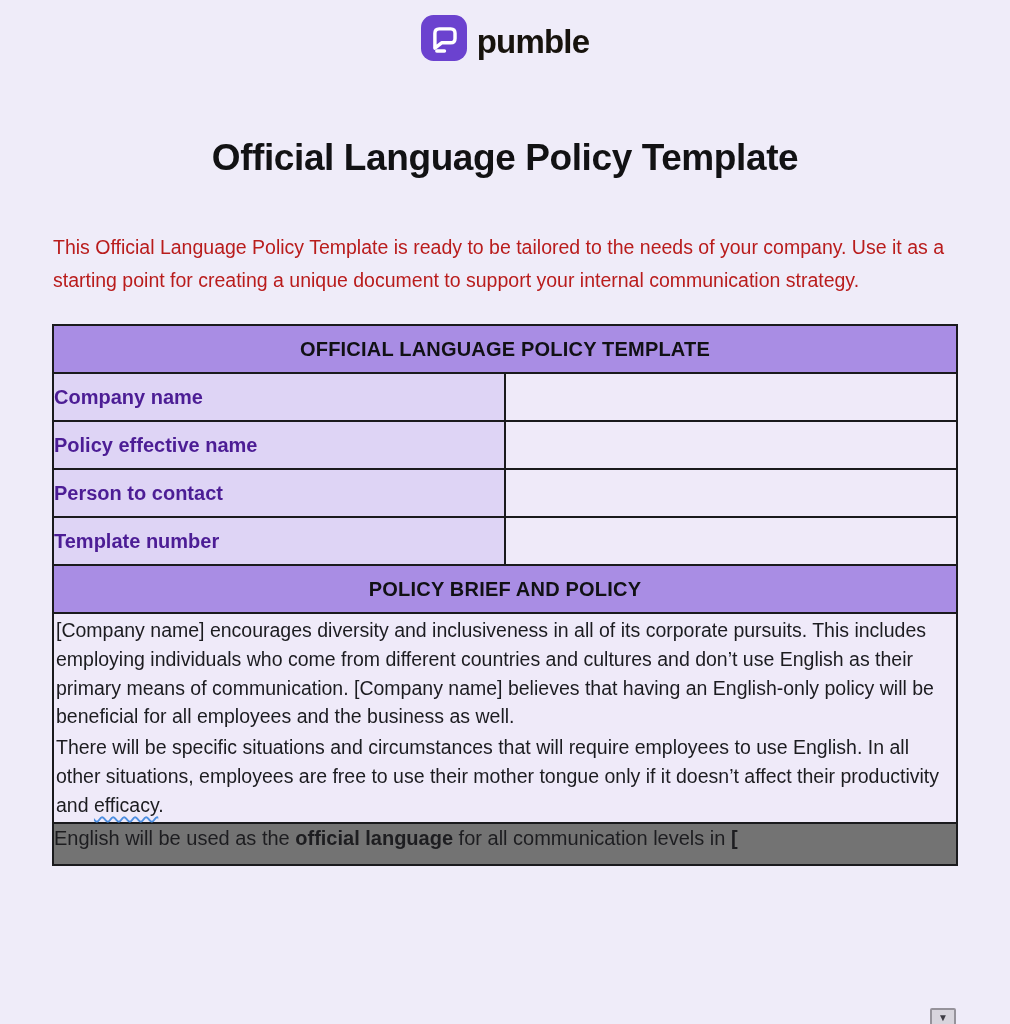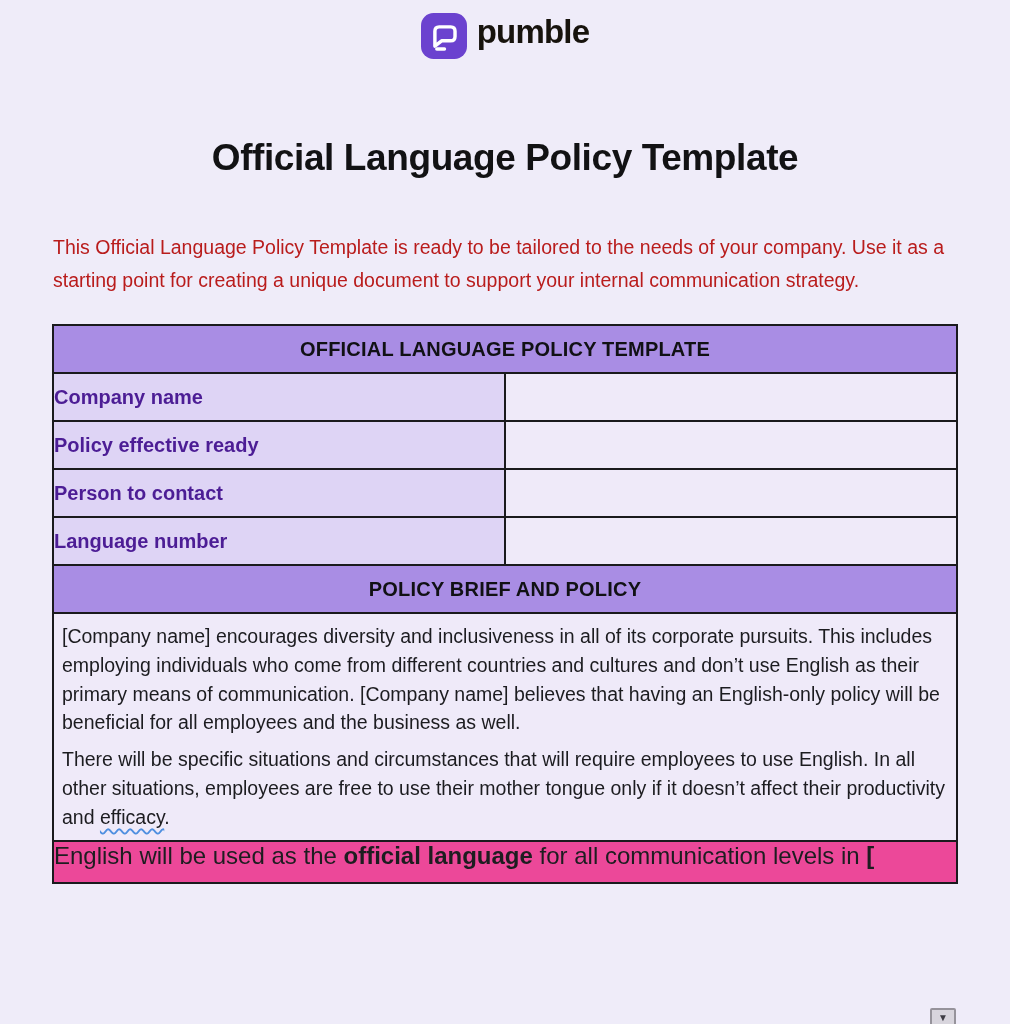--- a/index.html
+++ b/index.html
@@ -9,21 +9,21 @@
     height: 1024px;
     overflow: hidden;
     background: #EFECF9;
     font-family: "Liberation Sans", sans-serif;
     color: #1d1d20;
     position: relative;
   }
   .logo-row {
     display: flex;
     justify-content: center;
-    align-items: flex-start;
+    align-items: flex-end;
     gap: 10px;
     padding-top: 13px;
     height: 48px;
   }
   .logo-icon svg { display: block; }
   .brand-wordmark {
     font-size: 33px;
     font-weight: bold;
     color: #17130d;
     letter-spacing: -0.8px;
@@ -77,32 +77,32 @@
     background: #EFEAF9;
   }
   .body-cell {
     background: #EFEAF9;
     padding: 6px 14px 10px 12px;
     font-size: 19.5px;
     line-height: 28.8px;
     vertical-align: top;
     color: #1c1c20;
   }
-  .body-cell p { margin: 8px; }
+  .body-cell p { margin: 2px; }
   .misspelled {
     text-decoration: underline;
     text-decoration-style: wavy;
     text-decoration-color: #4E8FE0;
     text-decoration-thickness: 2px;
     text-underline-offset: 4px;
   }
   .partial-cell {
-    background: #ec4899;
+    background: #737373;
     padding: 6px 14px 0 12px;
-    font-size: 24px;
+    font-size: 20px;
     line-height: 28.8px;
     vertical-align: top;
     height: 40px;
     overflow: hidden;
   }
   .b { font-weight: bold; }
   .scroll-down-button {
     position: absolute;
     left: 930px;
     top: 1008px;
@@ -145,29 +145,29 @@
 <table class="doc-table">
   <tbody>
     <tr>
       <th class="section-header" colspan="2">OFFICIAL LANGUAGE POLICY TEMPLATE</th>
     </tr>
     <tr>
       <td class="field-label">Company name</td>
       <td class="field-value"></td>
     </tr>
     <tr>
-      <td class="field-label">Policy effective ready</td>
+      <td class="field-label">Policy effective name</td>
       <td class="field-value"></td>
     </tr>
     <tr>
       <td class="field-label">Person to contact</td>
       <td class="field-value"></td>
     </tr>
     <tr>
-      <td class="field-label">Language number</td>
+      <td class="field-label">Template number</td>
       <td class="field-value"></td>
     </tr>
     <tr>
       <th class="section-header" colspan="2">POLICY BRIEF AND POLICY</th>
     </tr>
     <tr>
       <td class="body-cell" colspan="2">
         <p>[Company name] encourages diversity and inclusiveness in all of its corporate pursuits. This includes employing individuals who come from different countries and cultures and don’t use English as their primary means of communication. [Company name] believes that having an English-only policy will be beneficial for all employees and the business as well.</p>
         <p><span>There will be specific situations and circumstances that will require employees to use English. In all other situations, employees are free to use their mother tongue only if it doesn’t affect their productivity and </span><span class="misspelled">efficacy</span><span>.</span></p>
       </td>

